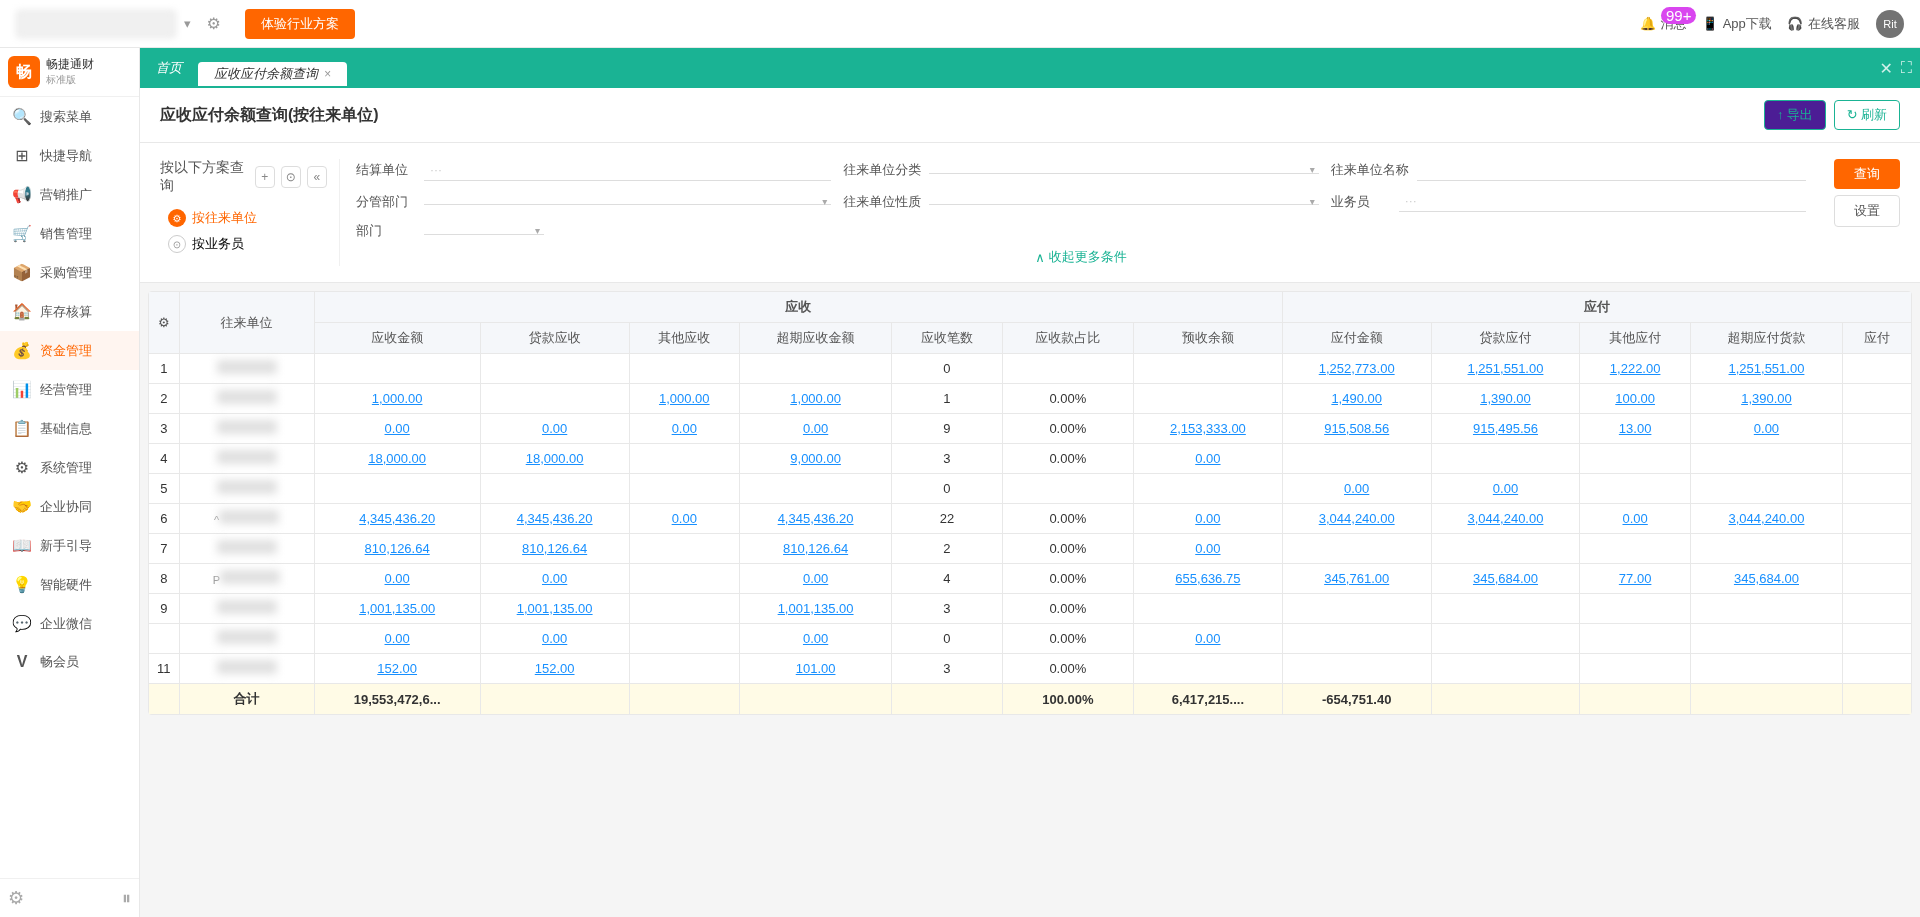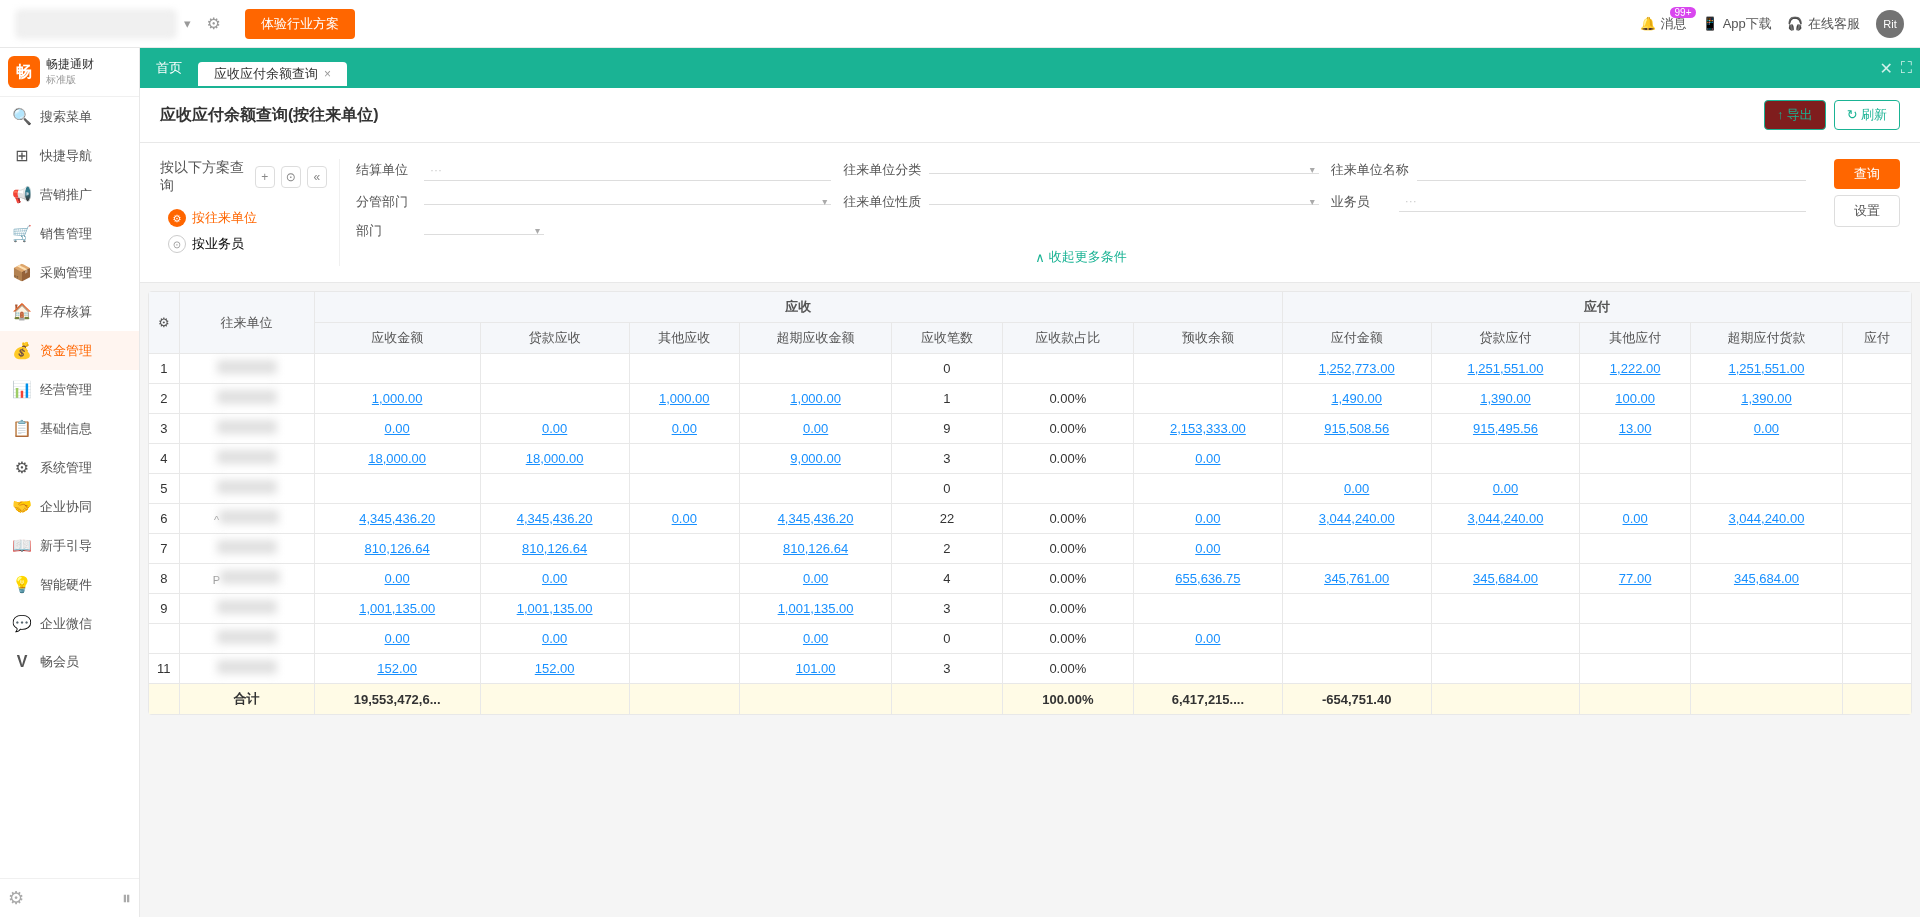--- a/index.html
+++ b/index.html
@@ -10,21 +10,21 @@
       display: flex; align-items: center; background: #fff; height: 48px;
       padding: 0 16px; border-bottom: 1px solid #e8e8e8; flex-shrink: 0;
     }
     .top-header .breadcrumb-area { display: flex; align-items: center; gap: 8px; flex: 1; }
     .top-header .company-select { background: #f5f5f5; border: 1px solid #ddd; padding: 4px 8px; border-radius: 4px; color: #666; font-size: 12px; min-width: 140px; }
     .top-header .dropdown-arrow { color: #999; cursor: pointer; }
     .top-header .settings-icon { color: #999; font-size: 16px; cursor: pointer; margin-left: 8px; }
     .top-header .trial-btn { background: #ff6600; color: #fff; border: none; padding: 6px 16px; border-radius: 4px; cursor: pointer; font-size: 13px; margin-left: 16px; }
     .top-header .header-right { display: flex; align-items: center; gap: 16px; }
     .top-header .msg-area { position: relative; display: flex; align-items: center; gap: 4px; cursor: pointer; color: #555; }
-    .top-header .badge { background: #d946ef; color: #fff; border-radius: 10px; padding: 0 5px; font-size: 10px; position: absolute; top: -8px; right: -10px; }
+    .top-header .badge { background: #d946ef; color: #fff; border-radius: 10px; padding: 0 5px; font-size: 15px; position: absolute; top: -8px; right: -10px; }
     .top-header .user-avatar { background: #737373; width: 28px; height: 28px; border-radius: 50%; display: flex; align-items: center; justify-content: center; color: #fff; font-size: 11px; }
 
     
     .main-layout { display: flex; flex: 1; overflow: hidden; }
 
     
     .sidebar { width: 140px; background: #fff; border-right: 1px solid #e8e8e8; display: flex; flex-direction: column; flex-shrink: 0; }
     .sidebar .logo-area { padding: 8px; border-bottom: 1px solid #f0f0f0; display: flex; align-items: center; gap: 6px; }
     .sidebar .logo-icon { width: 32px; height: 32px; background: #ff6600; border-radius: 6px; display: flex; align-items: center; justify-content: center; color: #fff; font-size: 16px; font-weight: bold; }
     .sidebar .logo-text { font-size: 12px; color: #333; line-height: 1.3; }
@@ -34,35 +34,35 @@
     .sidebar .nav-item.active { background: #fff5f0; color: #ff6600; }
     .sidebar .nav-item .nav-icon { font-size: 16px; width: 20px; text-align: center; }
     .sidebar .nav-item .nav-label { font-size: 13px; }
     .sidebar .nav-bottom { border-top: 1px solid #f0f0f0; padding: 8px; display: flex; align-items: center; justify-content: space-between; }
 
     
     .content-area { flex: 1; display: flex; flex-direction: column; overflow: hidden; }
 
     
     .tab-bar { background: #1ab394; display: flex; align-items: center; height: 40px; flex-shrink: 0; }
-    .tab-item { padding: 0 16px; height: 24px; display: flex; align-items: center; cursor: pointer; color: rgba(255,255,255,0.8); font-size: 13px; }
+    .tab-item { padding: 0 16px; height: 24px; display: flex; align-items: center; cursor: pointer; color: rgba(255,255,255,0.8); font-size: 13px; font-style: italic; }
     .tab-item.home { color: #fff; }
     .tab-item.active { background: #fff; color: #333; border-radius: 4px 4px 0 0; margin-top: 12px; }
     .tab-item .tab-close { margin-left: 6px; color: #999; font-size: 12px; cursor: pointer; }
     .tab-bar-actions { margin-left: auto; display: flex; align-items: center; padding-right: 8px; gap: 8px; }
     .tab-bar-actions .action-icon { color: rgba(255,255,255,0.8); cursor: pointer; font-size: 16px; }
 
     
     .page-content { flex: 1; overflow: auto; background: #f5f5f5; padding: 0; }
 
     
     .page-header { background: #fff; padding: 12px 20px; display: flex; align-items: center; justify-content: space-between; border-bottom: 1px solid #e8e8e8; }
     .page-title { font-size: 16px; font-weight: bold; color: #333; }
     .page-actions { display: flex; gap: 8px; }
-    .btn-export { background: #7f1d1d; border: 1px solid #1ab394; color: #1ab394; padding: 5px 12px; border-radius: 4px; cursor: pointer; font-size: 12px; }
+    .btn-export { background: #4c1d95; border: 1px solid #1ab394; color: #1ab394; padding: 5px 12px; border-radius: 4px; cursor: pointer; font-size: 12px; }
     .btn-refresh { background: #fff; border: 1px solid #1ab394; color: #1ab394; padding: 5px 12px; border-radius: 4px; cursor: pointer; font-size: 12px; }
 
     
     .filter-area { background: #fff; padding: 16px 20px; border-bottom: 1px solid #e8e8e8; }
     .filter-header-btn { width: 22px; height: 22px; border: 1px solid #ddd; border-radius: 4px; display: flex; align-items: center; justify-content: center; cursor: pointer; color: #888; font-size: 12px; }
     .scheme-item { display: flex; align-items: center; gap: 6px; padding: 4px 8px; cursor: pointer; border-radius: 4px; }
     .scheme-item.active { color: #ff6600; }
     .scheme-icon { width: 18px; height: 18px; background: #ff6600; border-radius: 50%; display: flex; align-items: center; justify-content: center; color: #fff; font-size: 10px; }
     .scheme-icon2 { width: 18px; height: 18px; border-radius: 50%; border: 1px solid #ccc; display: flex; align-items: center; justify-content: center; color: #999; font-size: 10px; }
     .collapse-btn { display: flex; align-items: center; justify-content: center; gap: 4px; color: #1ab394; cursor: pointer; font-size: 12px; margin-top: 4px; }

